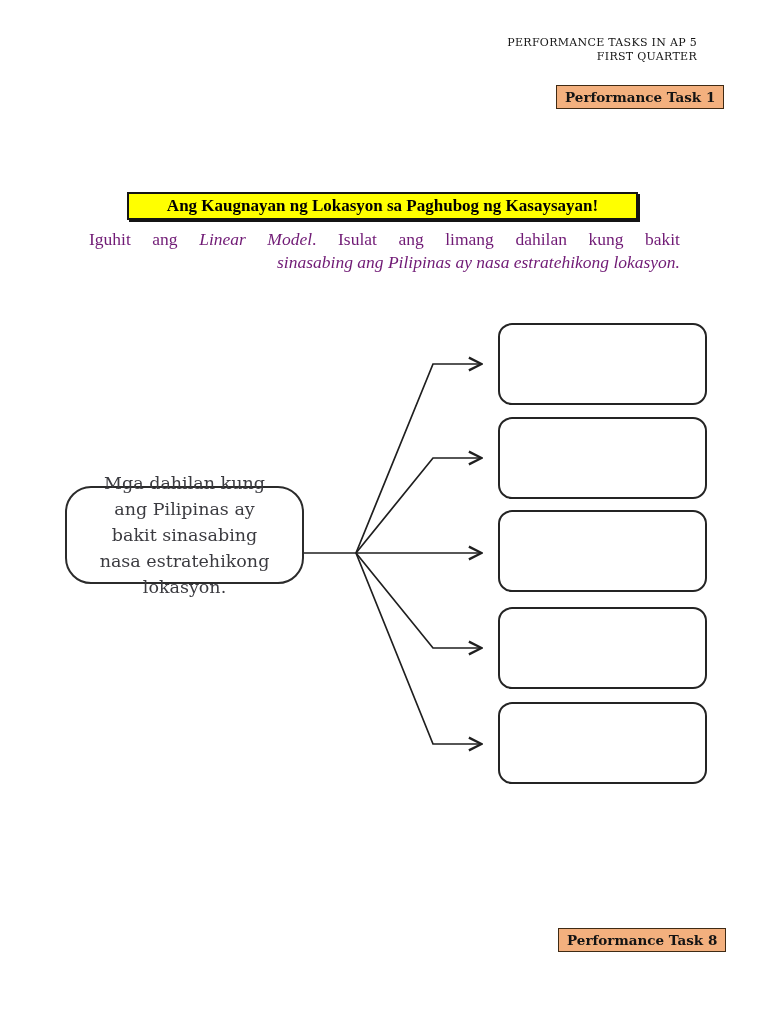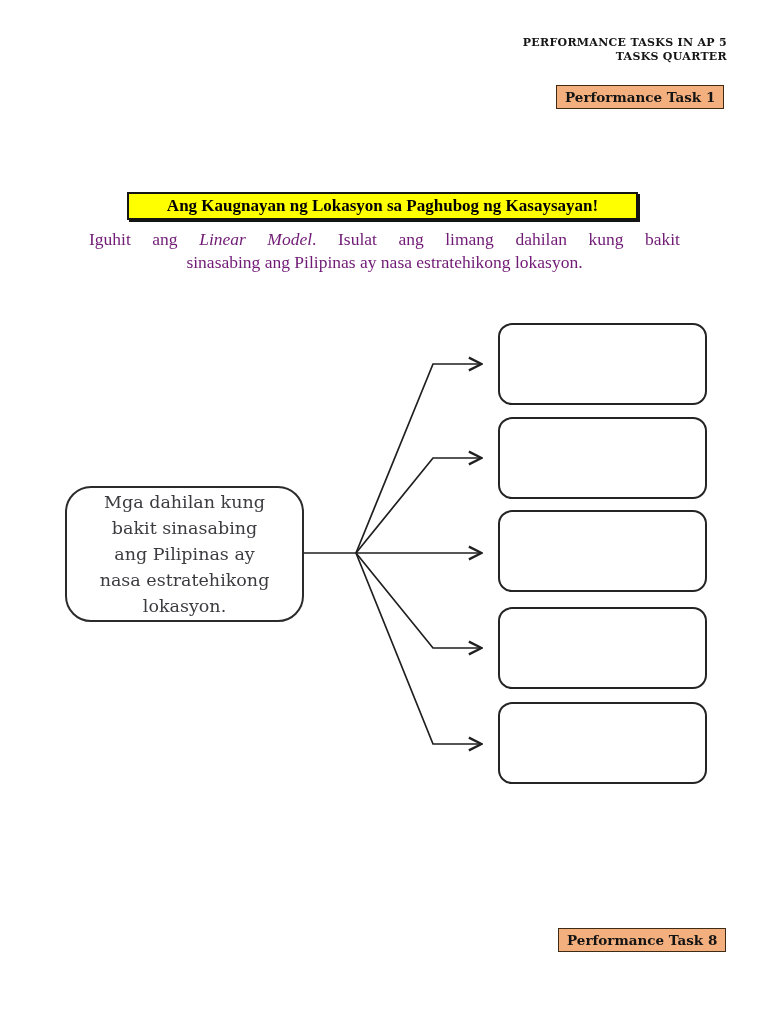--- a/index.html
+++ b/index.html
@@ -9,24 +9,24 @@
     background: #ffffff;
     font-family: "Liberation Serif", "DejaVu Serif", serif;
     color: #1a1a1a;
     overflow: hidden;
   }
 
   
   .page-header {
     position: absolute;
     top: 36px;
-    right: 41px;
+    right: 71px;
     text-align: right;
     font-family: "DejaVu Serif", serif;
-    font-weight: bold;
+    font-weight: normal;
     font-size: 11px;
     line-height: 14px;
     letter-spacing: 0.3px;
     color: #151515;
   }
 
   
   .task-badge {
     position: absolute;
     min-width: 147px;
@@ -70,36 +70,36 @@
   .instructions {
     position: absolute;
     left: 89px;
     top: 228px;
     width: 591px;
     font-size: 17.5px;
     line-height: 23px;
     color: #701a75;
   }
   .instructions .line-justified { text-align: justify; text-align-last: justify; }
-  .instructions .line-plain { text-align: center; }
+  .instructions .line-plain { text-align: right; font-style: italic; }
   .instructions em { font-style: italic; }
 
   
   .diagram-svg {
     position: absolute;
     left: 0; top: 0;
     width: 768px; height: 1024px;
     pointer-events: none;
   }
   .center-topic-box {
     position: absolute;
     left: 65px;
     top: 486px;
     width: 239px;
-    height: 136px;
+    height: 98px;
     border: 2px solid #2b2b2b;
     border-radius: 26px;
     background: #ffffff;
     display: flex;
     flex-direction: column;
     justify-content: center;
     text-align: center;
     font-family: "DejaVu Serif", serif;
     font-size: 17.5px;
     line-height: 26px;
@@ -118,21 +118,21 @@
   .answer-box.b2 { top: 417px; }
   .answer-box.b3 { top: 510px; }
   .answer-box.b4 { top: 607px; }
   .answer-box.b5 { top: 702px; }
 </style>
 </head>
 <body>
 
 <div class="page-header">
   <div>PERFORMANCE TASKS IN AP 5</div>
-  <div>TASKS QUARTER</div>
+  <div>FIRST QUARTER</div>
 </div>
 
 <div class="task-badge badge-1">
   <span>Performance Task 1</span>
 </div>
 
 <div class="title-banner">
   <span>Ang Kaugnayan ng Lokasyon sa Paghubog ng Kasaysayan!</span>
 </div>
 
@@ -152,22 +152,22 @@
     <path d="M356,553 L433,364 L481,364" marker-end="url(#arrowhead)"></path>
     <path d="M356,553 L433,458 L481,458" marker-end="url(#arrowhead)"></path>
     <path d="M356,553 L481,553" marker-end="url(#arrowhead)"></path>
     <path d="M356,553 L433,648 L481,648" marker-end="url(#arrowhead)"></path>
     <path d="M356,553 L433,744 L481,744" marker-end="url(#arrowhead)"></path>
   </g>
 </svg>
 
 <div class="center-topic-box">
   <div>Mga dahilan kung</div>
+  <div>ang Pilipinas ay</div>
   <div>bakit sinasabing</div>
-  <div>ang Pilipinas ay</div>
   <div>nasa estratehikong</div>
   <div>lokasyon.</div>
 </div>
 
 <div class="answer-box b1"></div>
 <div class="answer-box b2"></div>
 <div class="answer-box b3"></div>
 <div class="answer-box b4"></div>
 <div class="answer-box b5"></div>
 

